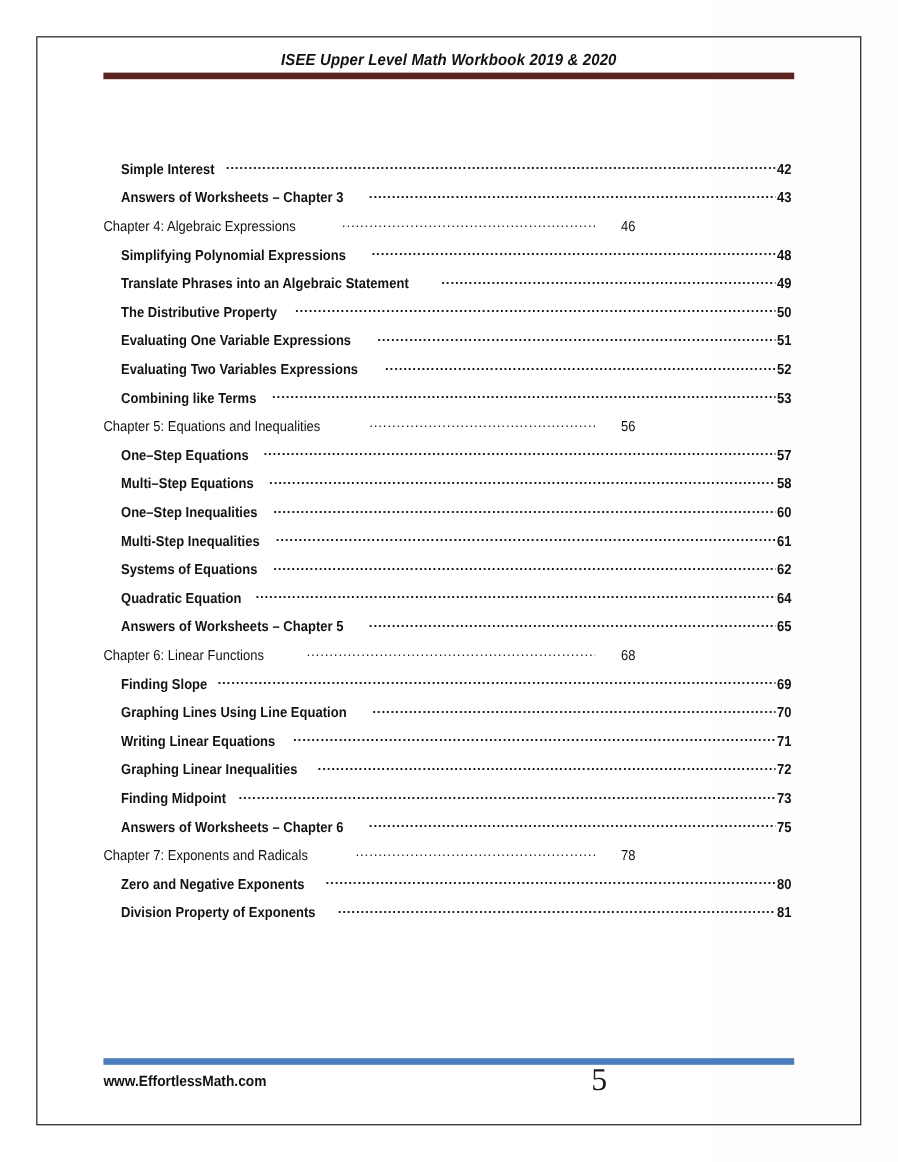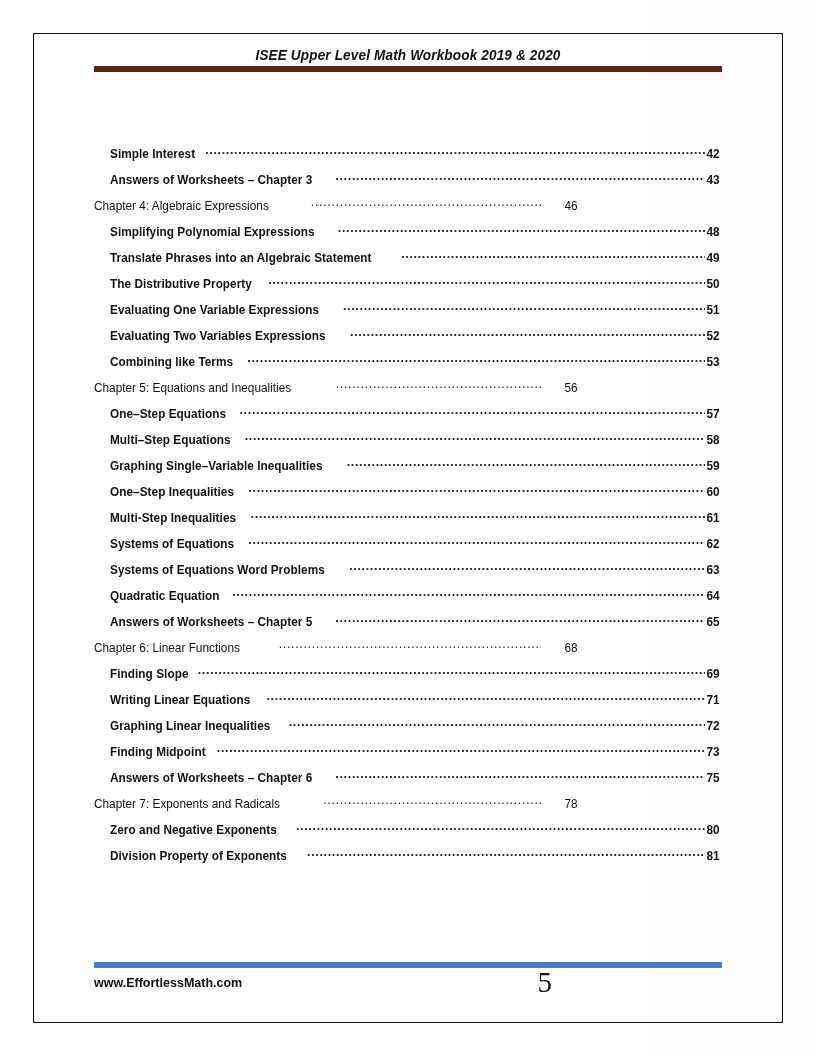--- a/index.html
+++ b/index.html
@@ -241,27 +241,20 @@
       </div>
       <div class="row entry">
         <div class="line">
           <span class="label">Multi–Step Equations</span>
           <span class="leader"></span>
           <span class="pageno">58</span>
         </div>
       </div>
       <div class="row entry">
         <div class="line">
-          <span class="label">Graphing Single–Variable Inequalities</span>
-          <span class="leader"></span>
-          <span class="pageno">59</span>
-        </div>
-      </div>
-      <div class="row entry">
-        <div class="line">
           <span class="label">One–Step Inequalities</span>
           <span class="leader"></span>
           <span class="pageno">60</span>
         </div>
       </div>
       <div class="row entry">
         <div class="line">
           <span class="label">Multi-Step Inequalities</span>
           <span class="leader"></span>
           <span class="pageno">61</span>
@@ -269,27 +262,20 @@
       </div>
       <div class="row entry">
         <div class="line">
           <span class="label">Systems of Equations</span>
           <span class="leader"></span>
           <span class="pageno">62</span>
         </div>
       </div>
       <div class="row entry">
         <div class="line">
-          <span class="label">Systems of Equations Word Problems</span>
-          <span class="leader"></span>
-          <span class="pageno">63</span>
-        </div>
-      </div>
-      <div class="row entry">
-        <div class="line">
           <span class="label">Quadratic Equation</span>
           <span class="leader"></span>
           <span class="pageno">64</span>
         </div>
       </div>
       <div class="row entry">
         <div class="line">
           <span class="label">Answers of Worksheets – Chapter 5</span>
           <span class="leader"></span>
           <span class="pageno">65</span>
@@ -300,20 +286,27 @@
           <span class="label">Chapter 6:  Linear Functions</span>
           <span class="leader"></span>
           <span class="pageno">68</span>
         </div>
       </div>
       <div class="row entry">
         <div class="line">
           <span class="label">Finding Slope</span>
           <span class="leader"></span>
           <span class="pageno">69</span>
+        </div>
+      </div>
+      <div class="row entry">
+        <div class="line">
+          <span class="label">Graphing Lines Using Line Equation</span>
+          <span class="leader"></span>
+          <span class="pageno">70</span>
         </div>
       </div>
       <div class="row entry">
         <div class="line">
           <span class="label">Writing Linear Equations</span>
           <span class="leader"></span>
           <span class="pageno">71</span>
         </div>
       </div>
       <div class="row entry">

